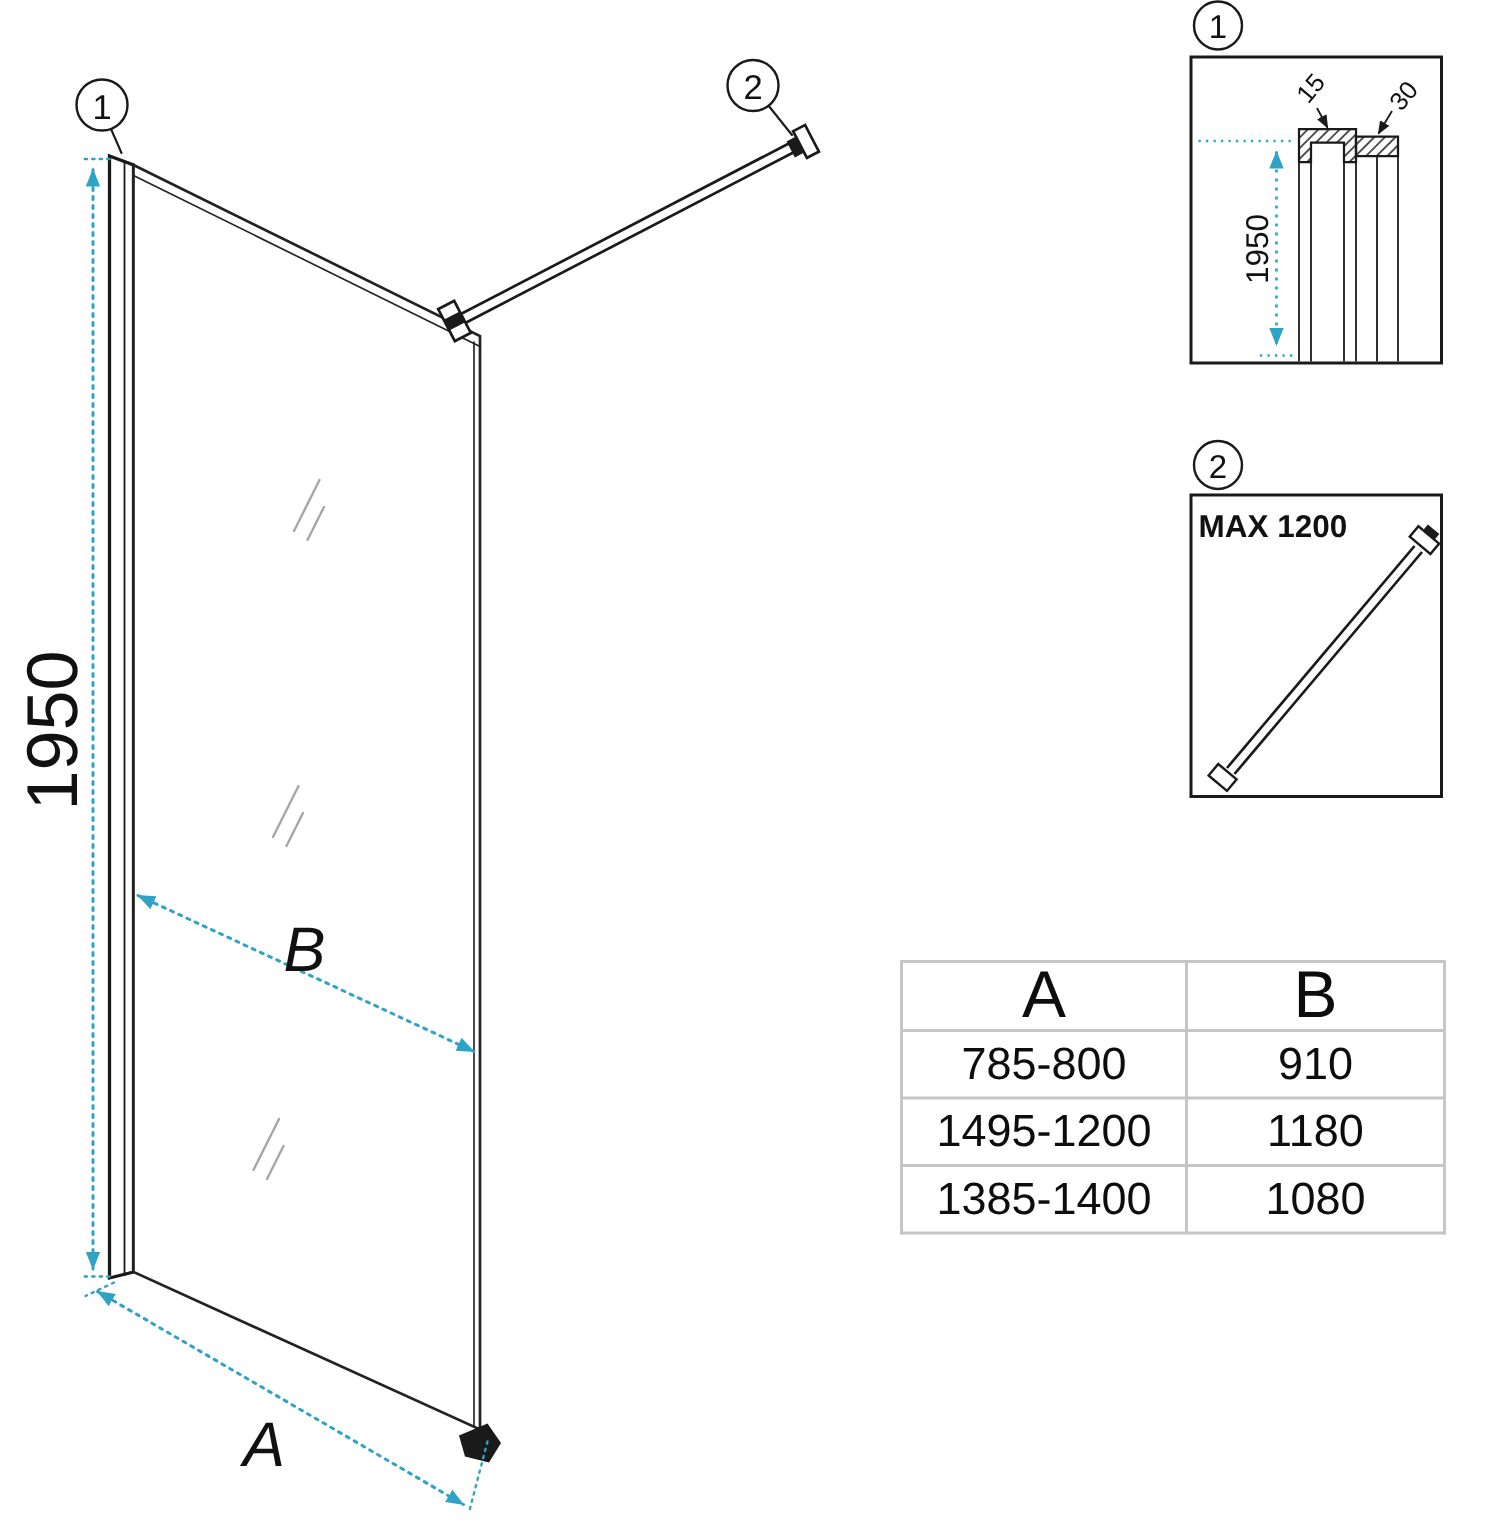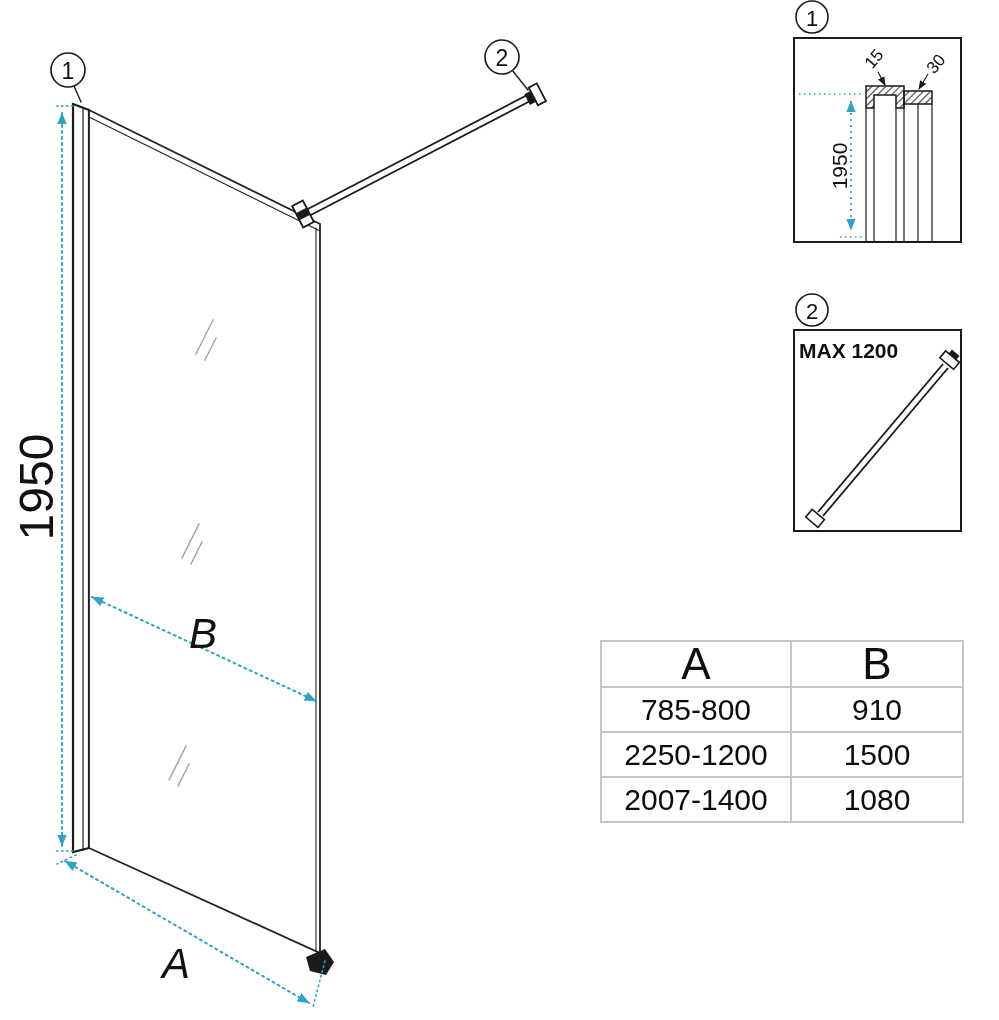--- a/index.html
+++ b/index.html
@@ -183,23 +183,23 @@
         <th>A</th>
         <th>B</th>
       </tr>
     </thead>
     <tbody>
       <tr>
         <td>785-800</td>
         <td>910</td>
       </tr>
       <tr>
-        <td>2250-1200</td>
-        <td>1500</td>
-      </tr>
-      <tr>
-        <td>2007-1400</td>
+        <td>1495-1200</td>
+        <td>1180</td>
+      </tr>
+      <tr>
+        <td>1385-1400</td>
         <td>1080</td>
       </tr>
     </tbody>
   </table>
 
 </div>
 
 </body></html>

